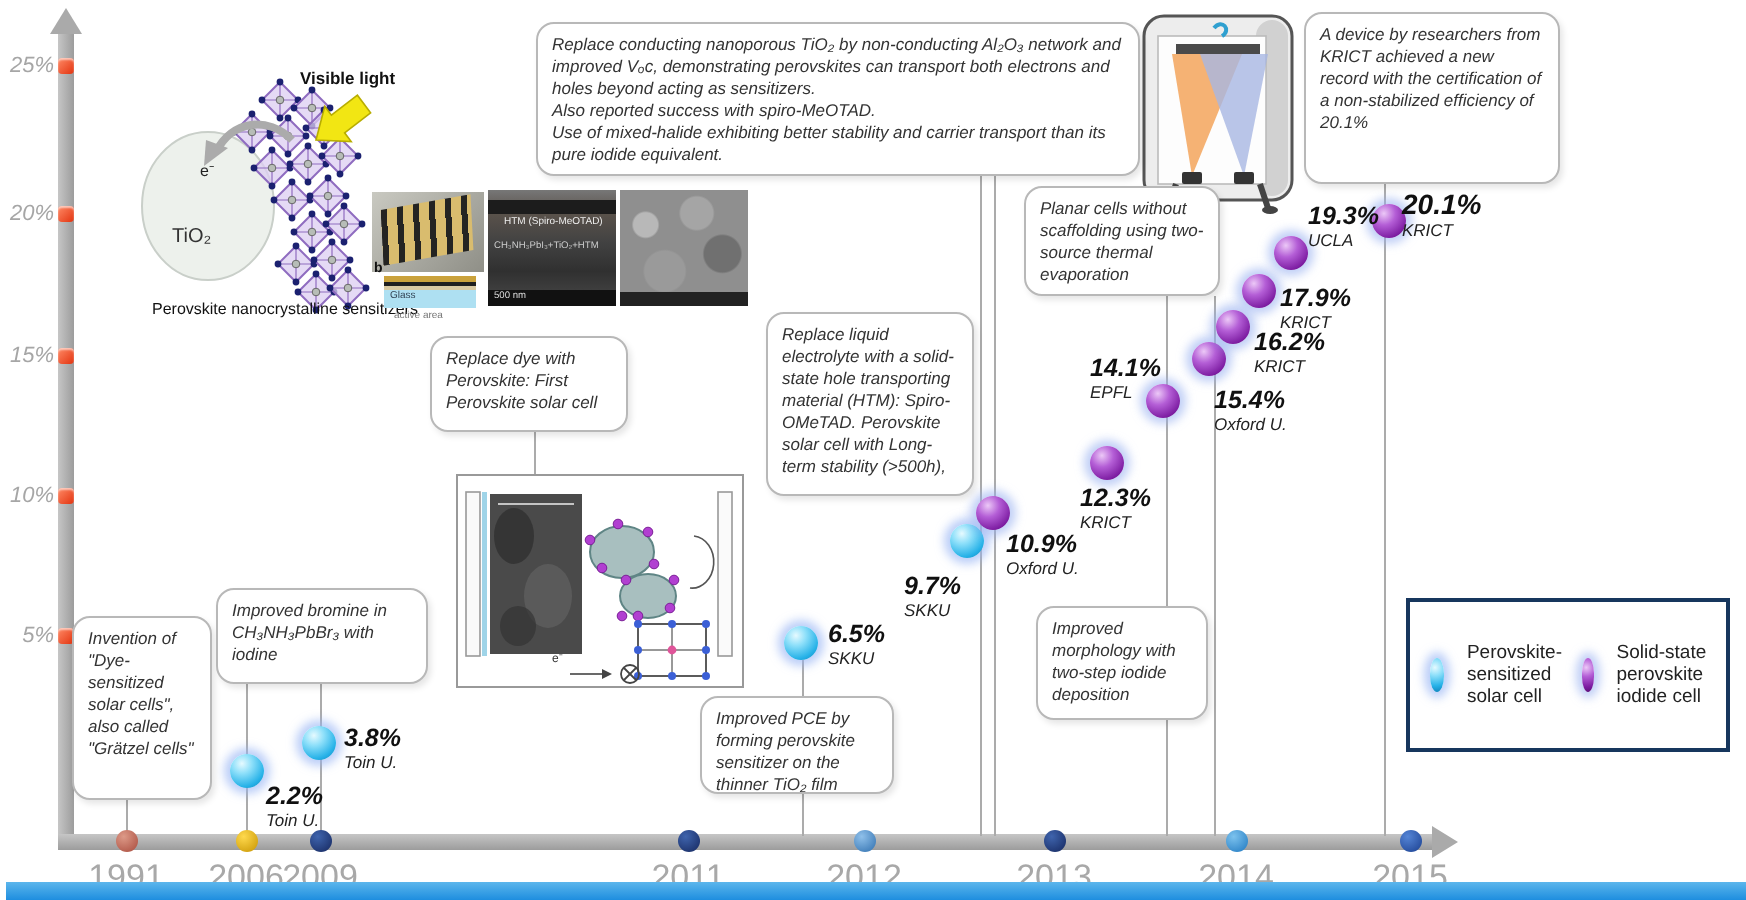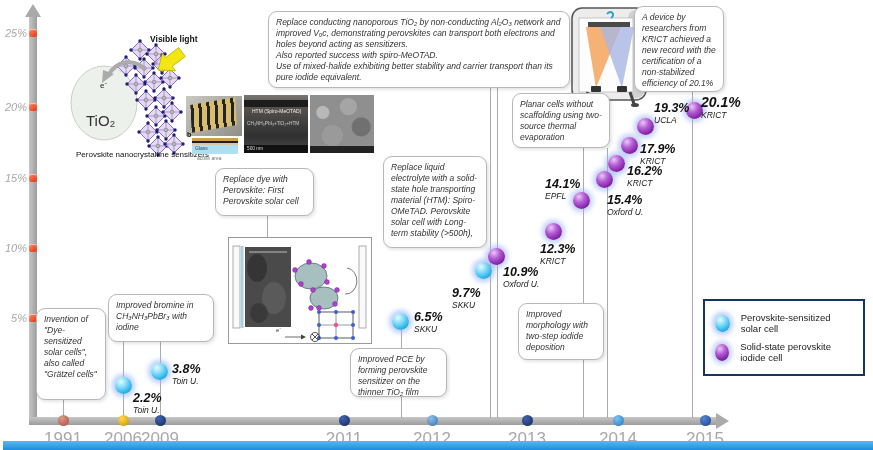--- a/index.html
+++ b/index.html
@@ -34,21 +34,21 @@
   .pt.blue{background:radial-gradient(circle at 35% 28%,#e6faff 0%,#8fe0fa 30%,#27b2e8 70%,#0d7fb8 100%);
            box-shadow:0 0 5px 3px rgba(150,180,245,.65);}
   .pt.purple{background:radial-gradient(circle at 35% 28%,#ecc8f7 0%,#b45ed6 35%,#7d1da2 75%,#570f73 100%);
            box-shadow:0 0 5px 3px rgba(150,175,240,.6);}
   .plabel{position:absolute;color:#101010;}
   .plabel .eff{font-size:12.5px;font-weight:bold;font-style:italic;}
   .plabel .inst{font-size:8.5px;font-style:italic;color:#222;}
   .plabel.big .eff{font-size:14px;}
   
   .legend{position:absolute;left:703px;top:299px;width:162px;height:77px;background:#fff;
-          border:2px solid #17365d;box-sizing:border-box;display:flex;flex-direction:column;
+          border:2px solid #17365d;box-sizing:border-box;display:flex;flex-direction:row;
           justify-content:space-evenly;padding:4px 10px;}
   .legrow{display:flex;align-items:center;gap:11px;}
   .legrow span.lab{font-size:9.5px;color:#222;}
   
   .bottombar{position:absolute;left:3px;top:441px;width:870px;height:9px;
              background:linear-gradient(180deg,#5cb6ec,#1e8edf);}
   
   .tiny{position:absolute;line-height:1.1;}
   
   .img1{position:absolute;left:186px;top:96px;width:56px;height:40px;
@@ -140,21 +140,21 @@
     <use href="#oct" x="148" y="132"></use>
       <use href="#oct" x="166" y="130"></use>
     <use href="#oct" x="158" y="146"></use>
       <use href="#oct" x="174" y="144"></use>
     <path d="M146,70 C134,58 116,60 108,76" stroke="#ababab" stroke-width="4" fill="none"></path>
     <polygon points="103,70 114,74 102,83" fill="#ababab"></polygon>
     <polygon points="158,70 175.6,70.8 172.3,66.4 185.3,56.4 178.7,47.6 165.7,57.6 162.4,53.2" fill="#f2e613" stroke="#b8ad00" stroke-width="0.8"></polygon>
   </svg>
   <div class="tiny" style="left:150px;top:35px;font-weight:bold;font-size:8.5px;color:#111">Visible light</div>
   <div class="tiny" style="left:100px;top:82px;font-size:8px;color:#222">e⁻</div>
-  <div class="tiny" style="left:86px;top:113px;font-size:15px;color:#333">TiO₂</div>
+  <div class="tiny" style="left:86px;top:113px;font-size:10px;color:#333">TiO₂</div>
   <div class="tiny" style="left:76px;top:151px;font-weight:normal;font-size:8px;color:#111">Perovskite nanocrystalline sensitizers</div>
 
   <div class="img1">
       <div class="device"></div>
     </div>
   <div class="tiny" style="left:187px;top:131px;font-weight:bold;font-size:7px;color:#111">b</div>
   <div class="schem">
     <div class="l1"></div>
       <div class="l2"></div>
       <div class="l3"></div>
@@ -241,21 +241,21 @@
   <div class="callout" style="left:36px;top:308px;width:70px;height:92px">Invention of "Dye-sensitized solar cells", also called "Grätzel cells"</div>
   <div class="callout" style="left:108px;top:294px;width:106px;height:48px">Improved bromine in CH₃NH₃PbBr₃ with iodine</div>
   <div class="callout" style="left:215px;top:168px;width:99px;height:48px">Replace dye with Perovskite: First Perovskite solar cell</div>
   <div class="callout" style="left:268px;top:11px;width:302px;height:77px">Replace conducting nanoporous TiO₂ by non-conducting Al₂O₃ network and improved Vₒc, demonstrating perovskites can transport both electrons and holes beyond acting as sensitizers.
 Also reported success with spiro-MeOTAD.
 Use of mixed-halide exhibiting better stability and carrier transport than its pure iodide equivalent.</div>
   <div class="callout" style="left:383px;top:156px;width:104px;height:92px">Replace liquid electrolyte with a solid-state hole transporting material (HTM): Spiro-OMeTAD. Perovskite solar cell with Long-term stability (&gt;500h),</div>
   <div class="callout" style="left:350px;top:348px;width:97px;height:49px">Improved PCE by forming perovskite sensitizer on the thinner TiO₂ film</div>
   <div class="callout" style="left:512px;top:93px;width:98px;height:55px">Planar cells without scaffolding using two-source thermal evaporation</div>
   <div class="callout" style="left:518px;top:303px;width:86px;height:57px">Improved morphology with two-step iodide deposition</div>
-  <div class="callout" style="left:634px;top:6px;width:90px;height:86px">A device by researchers from KRICT achieved a new record with the certification of a non-stabilized efficiency of 20.1%</div>
+  <div class="callout" style="left:652px;top:6px;width:128px;height:86px">A device by researchers from KRICT achieved a new record with the certification of a non-stabilized efficiency of 20.1%</div>
 
   <div class="xdot" style="left:57.5px;background:radial-gradient(circle at 35% 30%,#dd9a88,#a84a3c)"></div>
   <div class="xdot" style="left:117.5px;background:radial-gradient(circle at 35% 30%,#ffd94d,#c79400)"></div>
   <div class="xdot" style="left:154.5px;background:radial-gradient(circle at 35% 30%,#3f64ad,#15275e)"></div>
   <div class="xdot" style="left:338.5px;background:radial-gradient(circle at 35% 30%,#3f64ad,#15275e)"></div>
   <div class="xdot" style="left:426.5px;background:radial-gradient(circle at 35% 30%,#8fc0ea,#2f6fae)"></div>
   <div class="xdot" style="left:521.5px;background:radial-gradient(circle at 35% 30%,#3f64ad,#15275e)"></div>
   <div class="xdot" style="left:612.5px;background:radial-gradient(circle at 35% 30%,#7cc2ee,#1f78c0)"></div>
   <div class="xdot" style="left:699.5px;background:radial-gradient(circle at 35% 30%,#5585d6,#1a3f8f)"></div>
 

